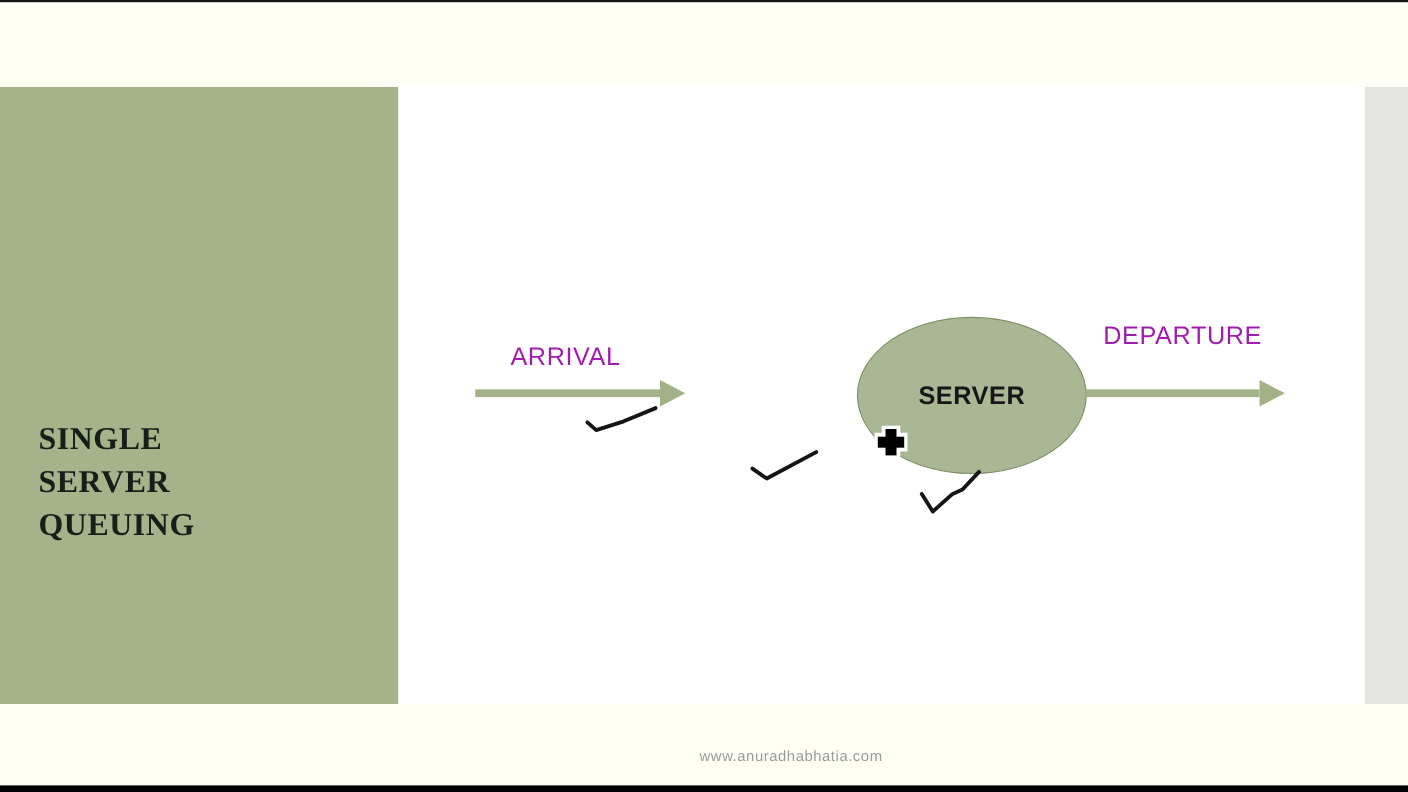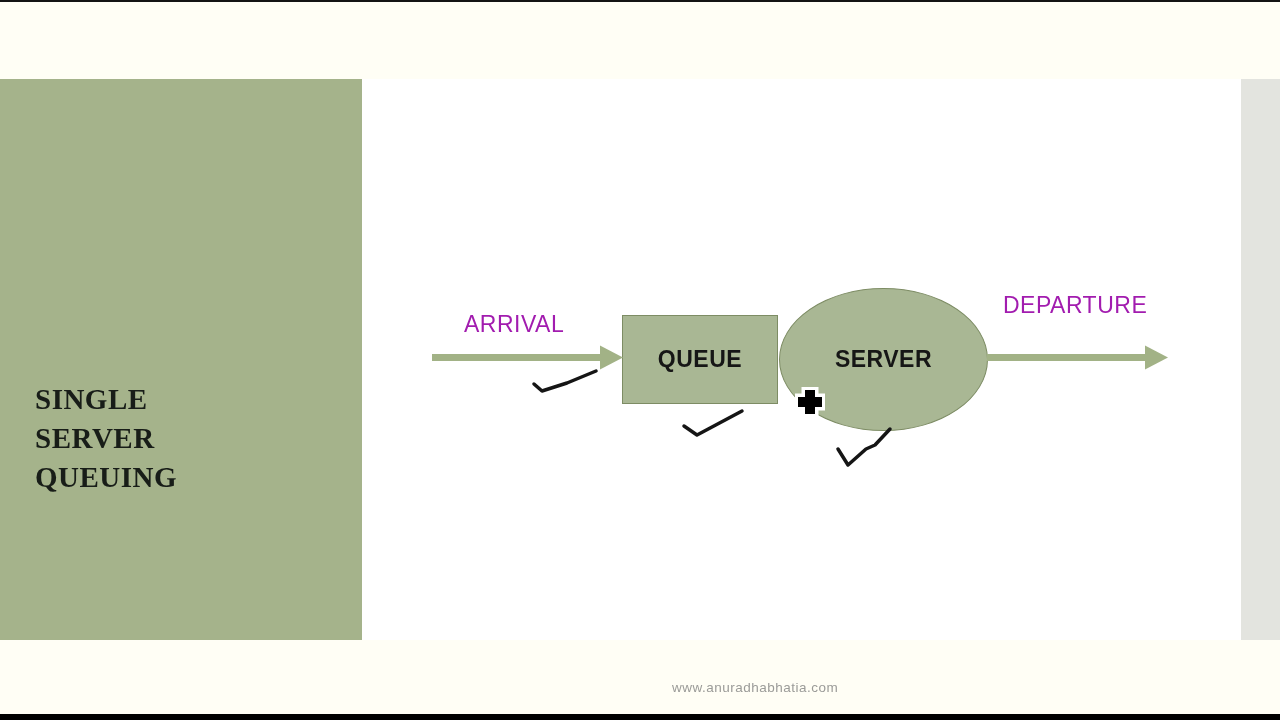--- a/index.html
+++ b/index.html
@@ -55,21 +55,21 @@
     font-size:23px;font-weight:bold;letter-spacing:0.5px;color:#161616;
   }
 
   .overlay-svg{
     position:absolute;left:0;top:0;width:1280px;height:720px;
     z-index:5;pointer-events:none;
   }
 
   .footer-url{
     position:absolute;left:636px;top:680px;z-index:4;
-    font-size:13.5px;color:#9b9b98;letter-spacing:0.5px;margin-left:36px;
+    font-size:13.5px;color:#9b9b98;letter-spacing:0.5px;
   }
 </style>
 </head>
 <body>
 
 <div class="screen">
 
   <div class="top-line"></div>
 
   <div class="title-panel">
@@ -79,23 +79,20 @@
   </div>
 
   <div class="main-area"></div>
 
   <div class="side-strip"></div>
 
   <div class="flow-label arrival-label">ARRIVAL</div>
 
   <div class="flow-label departure-label">DEPARTURE</div>
 
-  <div class="queue-box">
-    <span class="shape-text">QUEUE</span>
-  </div>
 
   <div class="server-ellipse">
     <span class="shape-text">SERVER</span>
   </div>
 
   <svg class="overlay-svg" viewBox="0 0 1280 720" xmlns="http://www.w3.org/2000/svg">
 
     <g>
       <rect x="432" y="354" width="170" height="7" fill="#a2b286"></rect>
       <polygon points="600,345.5 600,369.5 623,357.5" fill="#a2b286"></polygon>

